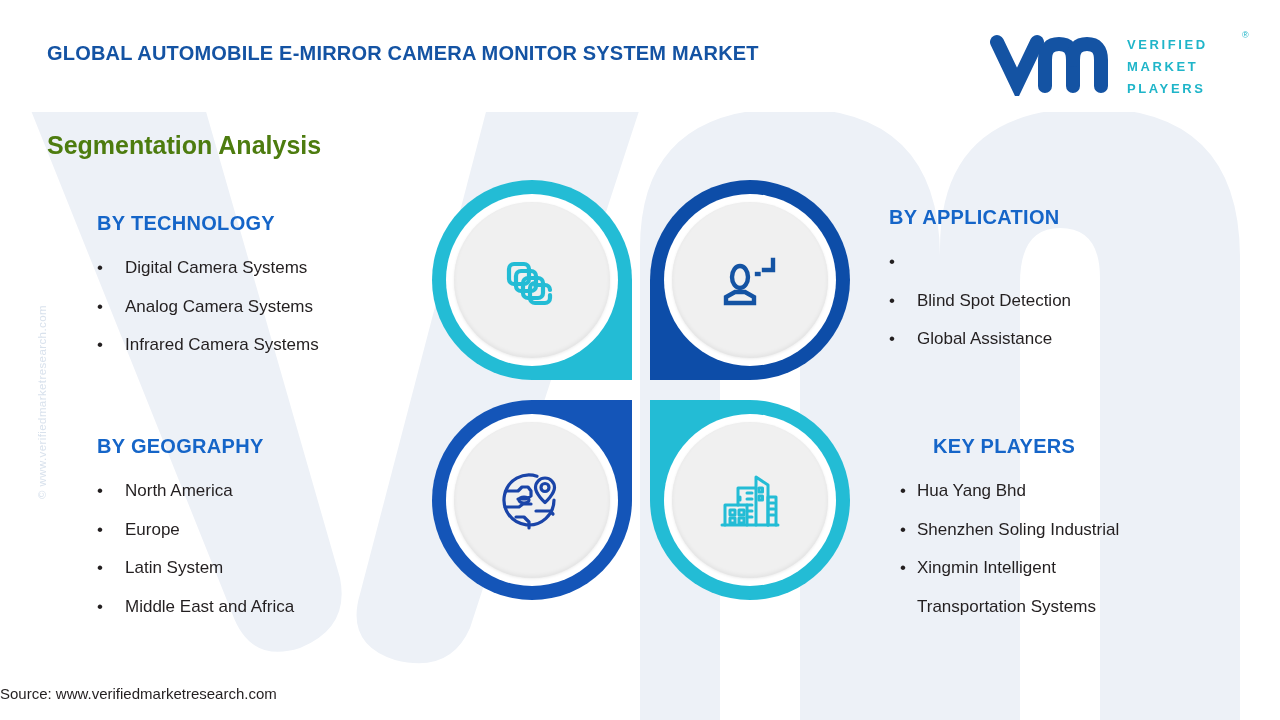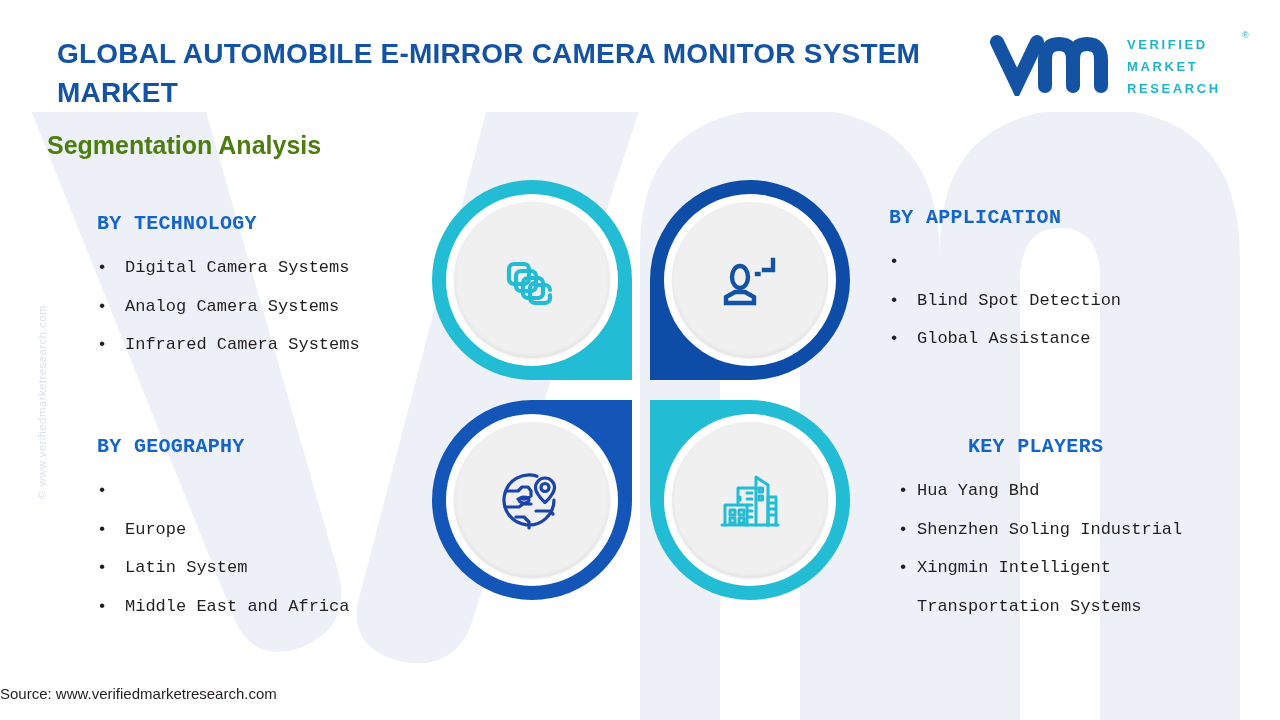--- a/index.html
+++ b/index.html
@@ -18,23 +18,23 @@
     left:0; top:108px;
     width:1280px; height:612px;
     z-index:0;
     pointer-events:none;
   }
 
   
   #header { position:absolute; left:0; top:0; width:1280px; height:112px; background:#ffffff; z-index:4; }
 
   #page-title {
-    position:absolute; left:57px; top:34px; width:900px;
+    position:absolute; left:47px; top:34px; width:900px;
     color:#1453A3;
-    font-size:28px;
+    font-size:20px;
     font-weight:bold;
     line-height:39px;
     letter-spacing:0.2px;
     text-transform:uppercase;
   }
 
   
   #logo { position:absolute; right:25px; top:28px; width:268px; height:72px; }
   #logo-mark { position:absolute; left:0; top:2px; }
   #logo-words {
@@ -50,21 +50,21 @@
   
   #subtitle {
     position:absolute; left:47px; top:131px;
     color:#4d7c0f;
     font-size:25px;
     font-weight:700;
     z-index:5;
   }
 
   
-  .seg-block { position:absolute; z-index:5;font-family:Liberation Mono, monospace; }
+  .seg-block { position:absolute; z-index:5; }
   .seg-head {
     color:#1565C8;
     font-size:20px;
     font-weight:bold;
     letter-spacing:0.3px;
     margin-bottom:14px;
     text-transform:uppercase;
   }
   .seg-list { list-style:none; }
   .seg-item {
@@ -175,21 +175,21 @@
 
         <path d="M10 12 L30 54 L50 12"></path>
 
         <path d="M58 56 L58 30 Q58 14 72 14 Q86 14 86 30 L86 56"></path>
         <path d="M86 30 Q86 14 100 14 Q114 14 114 30 L114 56"></path>
       </g>
     </svg>
     <div id="logo-words">
       <div>VERIFIED</div>
       <div>MARKET</div>
-      <div>RESEARCH</div>
+      <div>PLAYERS</div>
     </div>
     <div id="logo-reg">®</div>
   </div>
 </div>
 
 <div id="subtitle">Segmentation Analysis</div>
 
 <div class="seg-block" id="block-technology">
   <div class="seg-head">BY TECHNOLOGY</div>
   <ul class="seg-list">
@@ -223,20 +223,21 @@
       <span>Global Assistance</span>
     </li>
   </ul>
 </div>
 
 <div class="seg-block" id="block-geography">
   <div class="seg-head">BY GEOGRAPHY</div>
   <ul class="seg-list">
     <li class="seg-item">
       <span class="seg-bullet">•</span>
+      <span>North America</span>
     </li>
     <li class="seg-item">
       <span class="seg-bullet">•</span>
       <span>Europe</span>
     </li>
     <li class="seg-item">
       <span class="seg-bullet">•</span>
       <span>Latin System</span>
     </li>
     <li class="seg-item">

